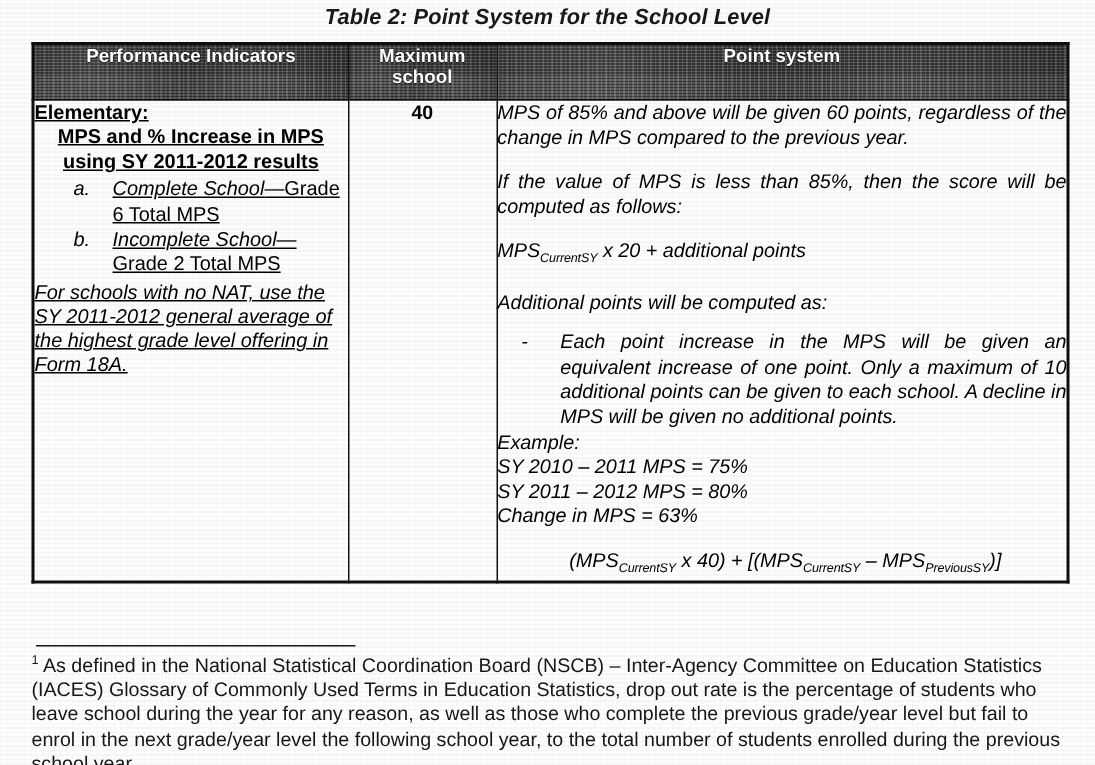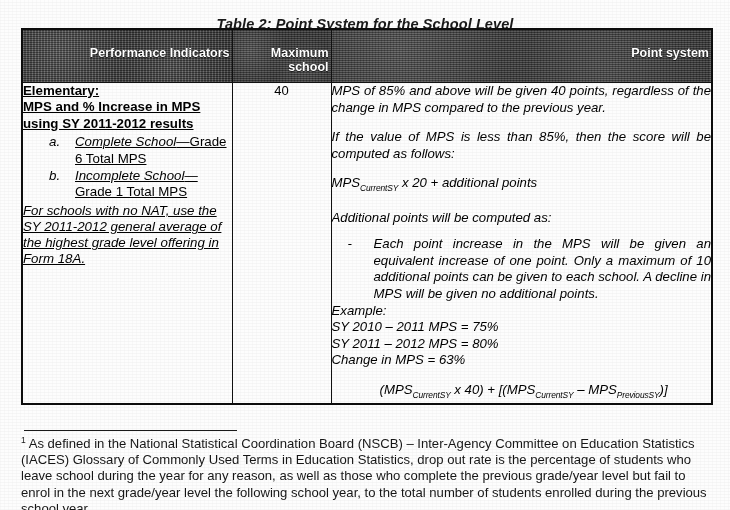--- a/index.html
+++ b/index.html
@@ -30,21 +30,21 @@
     pointer-events: none;
     opacity: .055;
     background:
       repeating-linear-gradient(0deg, rgba(0,0,0,.5) 0 1px, rgba(0,0,0,0) 1px 3px),
       repeating-linear-gradient(90deg, rgba(0,0,0,.35) 0 1px, rgba(0,0,0,0) 1px 4px);
   }
 
   
   .table-title {
     position: absolute;
-    top: 16px;
+    top: 4px;
     left: 0;
     width: 730px;
     text-align: center;
     font-weight: bold;
     font-style: italic;
     font-size: 14.5px;
     letter-spacing: .1px;
     color: #191919;
   }
 
@@ -66,55 +66,55 @@
 
   
   .hdr th {
     background: #3b3b3b;
     background-image:
       repeating-linear-gradient(0deg, rgba(255,255,255,.10) 0 1px, rgba(0,0,0,.22) 1px 2px),
       repeating-linear-gradient(90deg, rgba(255,255,255,.13) 0 1px, rgba(0,0,0,.18) 1px 3px),
       radial-gradient(circle at 18% 40%, rgba(255,255,255,.16), rgba(0,0,0,0) 42%),
       radial-gradient(circle at 72% 70%, rgba(255,255,255,.12), rgba(0,0,0,0) 38%);
     color: #ffffff;
-    text-align: right;
+    text-align: center;
     font-weight: bold;
     font-size: 12.5px;
     line-height: 14px;
     height: 32px;
-    padding: 16px 2px 4px;
+    padding: 0 2px 4px;
     text-shadow: 0 0 1px rgba(0,0,0,.85), 0 1px 0 rgba(0,0,0,.6);
   }
 
   .col-1 { width: 210px; }
   .col-2 { width: 99px; }
   .col-3 { width: 381px; }
 
   .cell-1 {
     padding: 7px 6px 8px 8px;
     font-size: 13.3px;
     line-height: 16.4px;
     text-decoration: underline;
   }
   .cell-2 {
     padding: 9px 4px;
     text-align: center;
     font-size: 13px;
-    font-weight: normal;
+    font-weight: bold;
   }
   .cell-3 {
     padding: 7px 8px 8px 9px;
     font-style: italic;
     font-size: 13.2px;
     line-height: 16.6px;
     text-align: justify;
   }
 
   .c1-head { font-weight: bold; }
-  .c1-sub { font-weight: normal; }
+  .c1-sub { font-weight: normal; text-align: center; }
 
   ol.alpha-list {
     list-style: none;
     margin: 2px 0 1px 0;
     padding: 0 0 0 26px;
   }
   ol.alpha-list > li {
     font-style: italic;
     line-height: 16.4px;
     position: relative;
@@ -216,34 +216,34 @@
           <div class="c1-head">Elementary:</div>
           <div class="c1-head c1-sub" style="font-weight:bold">MPS and % Increase in MPS using SY 2011-2012 results</div>
 
           <ol class="alpha-list">
             <li>
               <span class="mk">a.</span>
               <span>Complete School</span><span class="roman-plain">—Grade 6 Total MPS</span>
             </li>
             <li>
               <span class="mk">b.</span>
-              <span>Incomplete School</span><span class="roman-plain">—Grade 1 Total MPS</span>
+              <span>Incomplete School</span><span class="roman-plain">—Grade 2 Total MPS</span>
             </li>
           </ol>
 
           <div class="c1-note">For schools with no NAT, use the SY 2011-2012 general average of the highest grade level offering in Form 18A.</div>
         </td>
 
         <td class="cell-2">
           <span>40</span>
         </td>
 
         <td class="cell-3">
 
-          <p class="p-block">MPS of 85% and above will be given 40 points, regardless of the change in MPS compared to the previous year.</p>
+          <p class="p-block">MPS of 85% and above will be given 60 points, regardless of the change in MPS compared to the previous year.</p>
 
           <p class="p-block">If the value of MPS is less than 85%, then the score will be computed as follows:</p>
 
           <p class="p-block formula">
             <span>MPS</span><sub>CurrentSY</sub><span> x 20 + additional points</span>
           </p>
 
           <p class="p-block" style="margin-bottom:10px">Additional points will be computed as:</p>
 
           <ul class="dash-list p-block">

